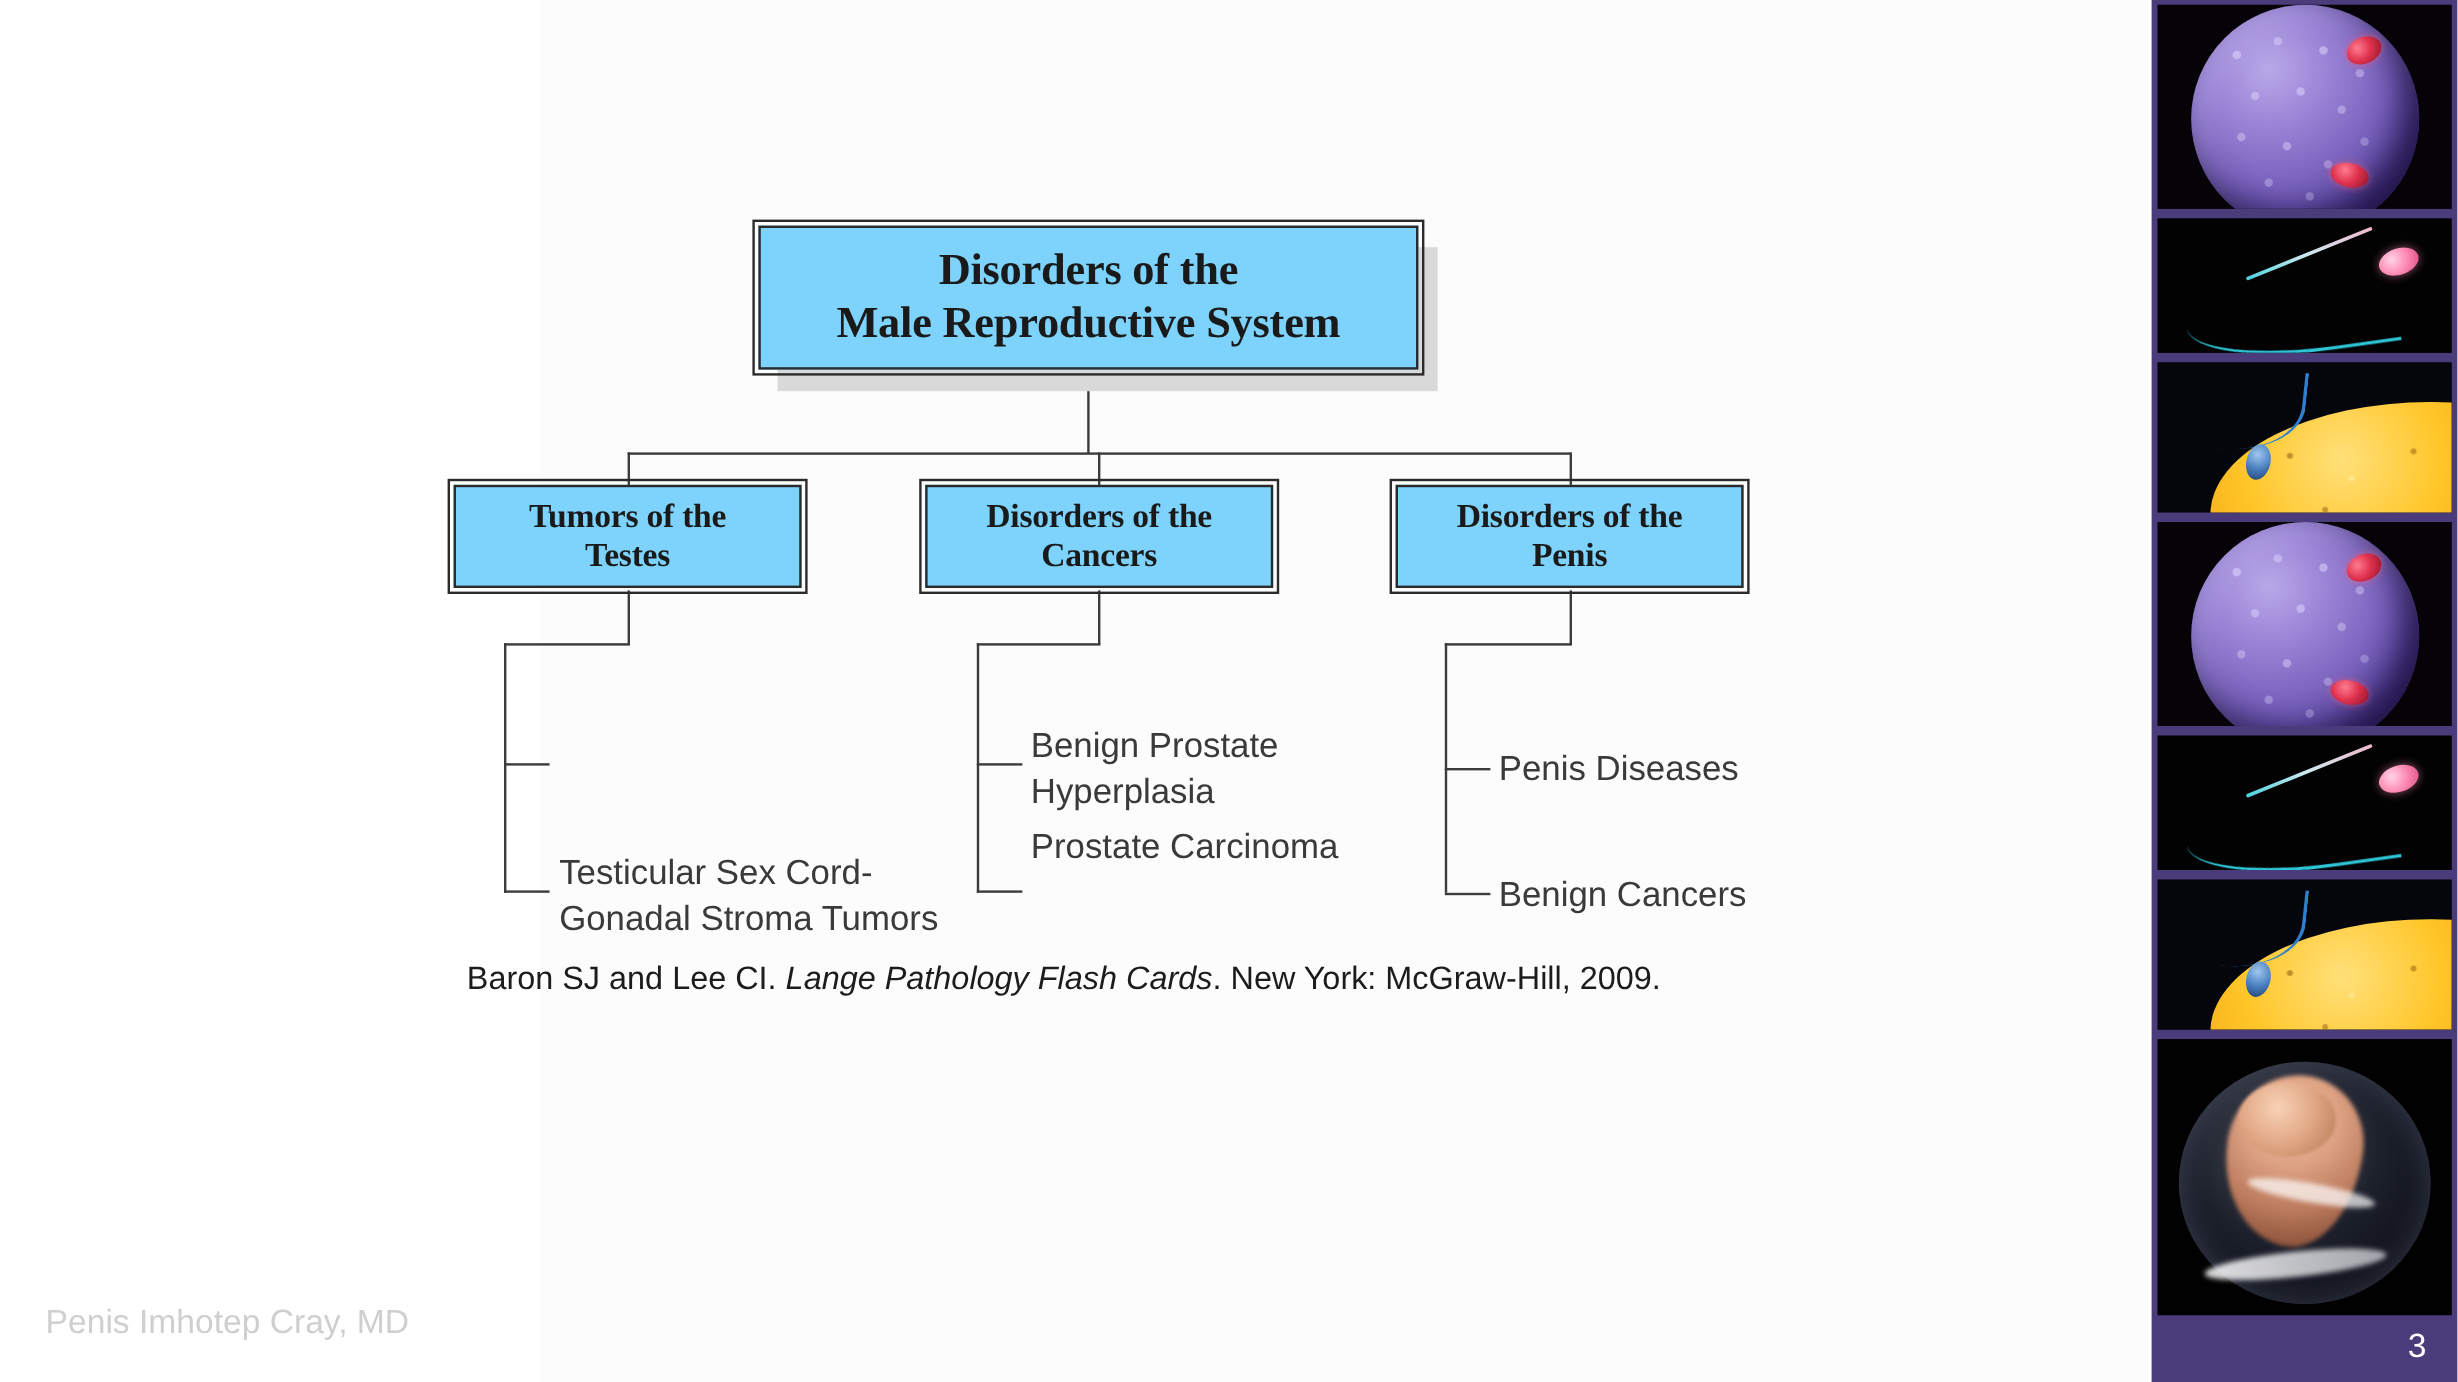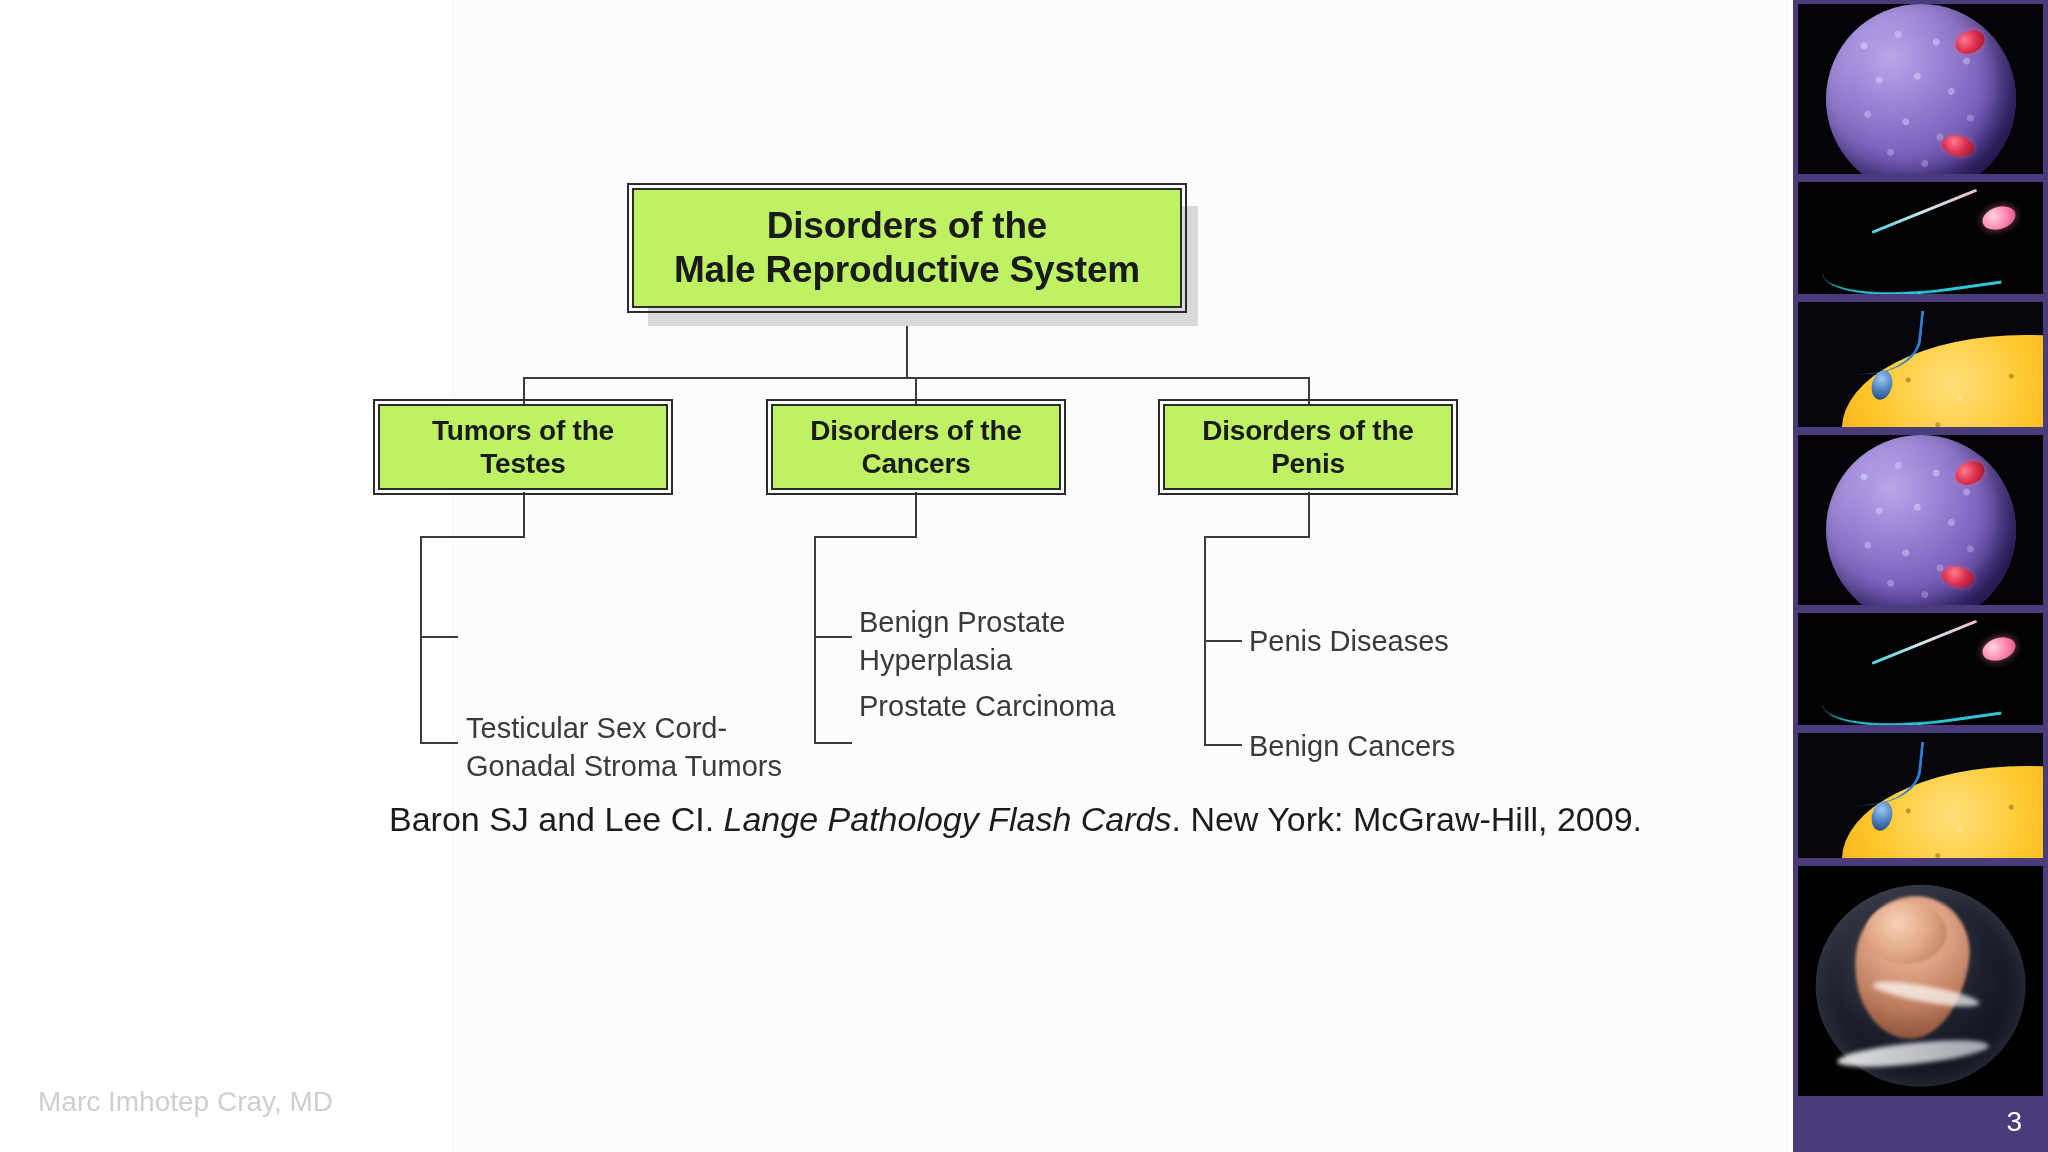--- a/index.html
+++ b/index.html
@@ -34,32 +34,33 @@
     position: absolute;
     left: 0;
     top: 0;
     width: 1790px;
     height: 800px;
   }
 
   
   .node {
     position: absolute;
-    background: #bef264;
+    background: #7dd3fc;
     border: 2px solid #2b2b2b;
     outline: 2px solid #2b2b2b;
     outline-offset: 3px;
     display: flex;
     align-items: center;
     justify-content: center;
     text-align: center;
     color: #1a1a1a;
     font-weight: bold;
     line-height: 1.18;
     letter-spacing: -0.2px;
+    font-family: Liberation Serif, serif;
   }
 
   .node-title {
     left: 632px;
     top: 188px;
     width: 550px;
     height: 120px;
     font-size: 37px;
   }
   
@@ -97,21 +98,21 @@
     line-height: 1.30;
     font-weight: normal;
     white-space: pre-line;
   }
 
   
   #citation {
     position: absolute;
     left: 389px;
     top: 800px;
-    font-size: 34px;
+    font-size: 27px;
     color: #1c1c1c;
     white-space: nowrap;
   }
   #citation .ital { font-style: italic; }
 
   
   #footer-author {
     position: absolute;
     left: 38px;
     top: 1086px;
@@ -410,21 +411,21 @@
     <div class="leaf" style="left:859px; top:688px;">Prostate Carcinoma</div>
 
     <div class="leaf" style="left:1249px; top:623px;">Penis Diseases</div>
     <div class="leaf" style="left:1249px; top:728px;">Benign Cancers</div>
   </div>
 
   <div id="citation">
     <span>Baron SJ and Lee CI. </span><span class="ital">Lange Pathology Flash Cards</span><span>. New York: McGraw-Hill, 2009.</span>
   </div>
 
-  <div id="footer-author">Marc Imhotep Cray, MD</div>
+  <div id="footer-author">Penis Imhotep Cray, MD</div>
 
   <div id="img-strip">
 
     <div class="strip-cell cell-h1">
       <div class="art ovum-bg">
         <div class="ovum-ball">
           <div class="ovum-tex"></div>
           <div class="polar-body pb-1"></div>
           <div class="polar-body pb-2"></div>
         </div>

